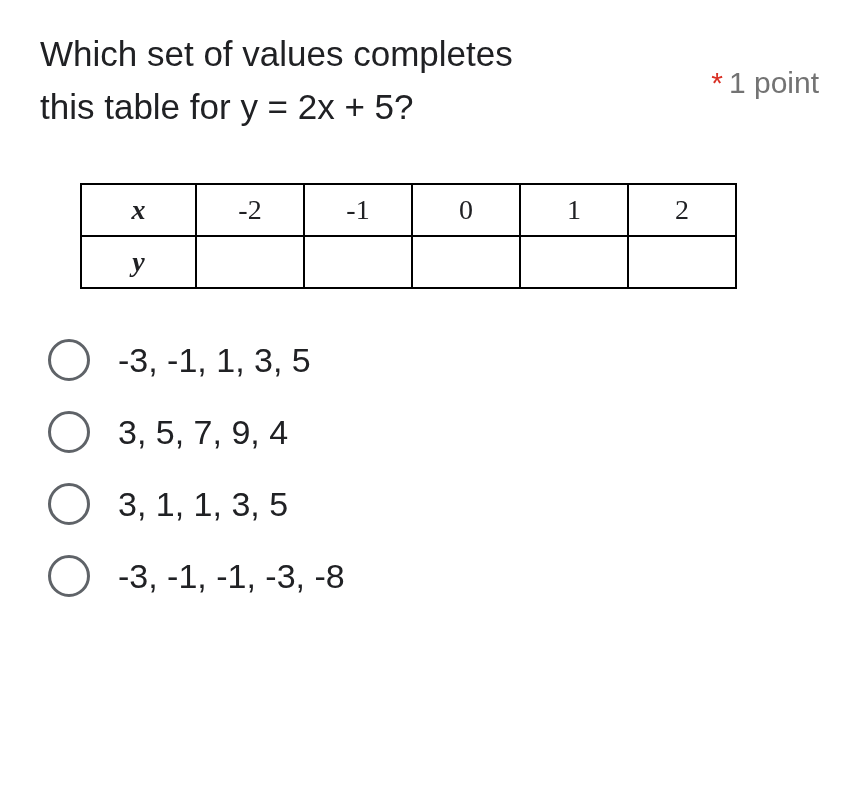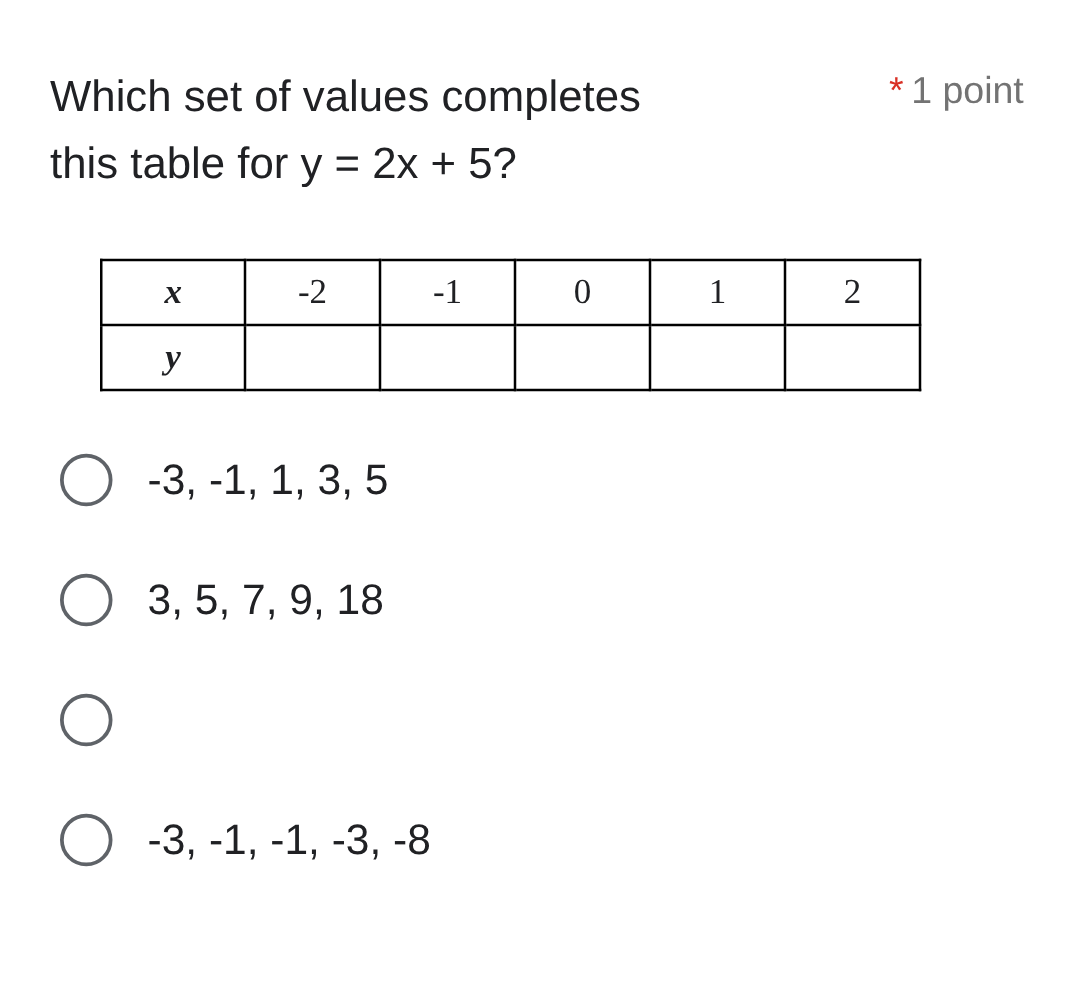--- a/index.html
+++ b/index.html
@@ -11,23 +11,22 @@
       font-family: Arial, Helvetica, sans-serif;
       background: #fff;
       width: 859px;
       height: 802px;
       padding: 28px 40px;
       color: #202124;
     }
     .question-header {
       display: flex;
       justify-content: space-between;
-      align-items: flex-start;
+      align-items: center;
       margin-bottom: 50px;
-      margin-top: 24px;
     }
     .question-text {
       font-size: 35px;
       line-height: 1.5;
       color: #202124;
       flex: 1;
       padding-right: 20px;
     }
     .points-area {
       display: flex;
@@ -63,21 +62,21 @@
       width: 115px;
       font-style: italic;
       font-weight: bold;
     }
     .col-val {
       width: 108px;
     }
     .options {
       display: flex;
       flex-direction: column;
-      gap: 54px;
+      gap: 30px;
       margin-left: 8px;
     }
     .option {
       display: flex;
       align-items: center;
       gap: 28px;
       cursor: pointer;
     }
     .radio {
       width: 42px;
@@ -128,22 +127,23 @@
     </table>
 </div>
 
 <div class="options">
   <div class="option">
     <span class="radio"></span>
     <span class="option-label">-3, -1, 1, 3, 5</span>
   </div>
   <div class="option">
     <span class="radio"></span>
-    <span class="option-label">3, 5, 7, 9, 18</span>
+    <span class="option-label">3, 5, 7, 9, 4</span>
   </div>
   <div class="option">
     <span class="radio"></span>
+    <span class="option-label">3, 1, 1, 3, 5</span>
   </div>
   <div class="option">
     <span class="radio"></span>
     <span class="option-label">-3, -1, -1, -3, -8</span>
   </div>
 </div>
 
 </body></html>

